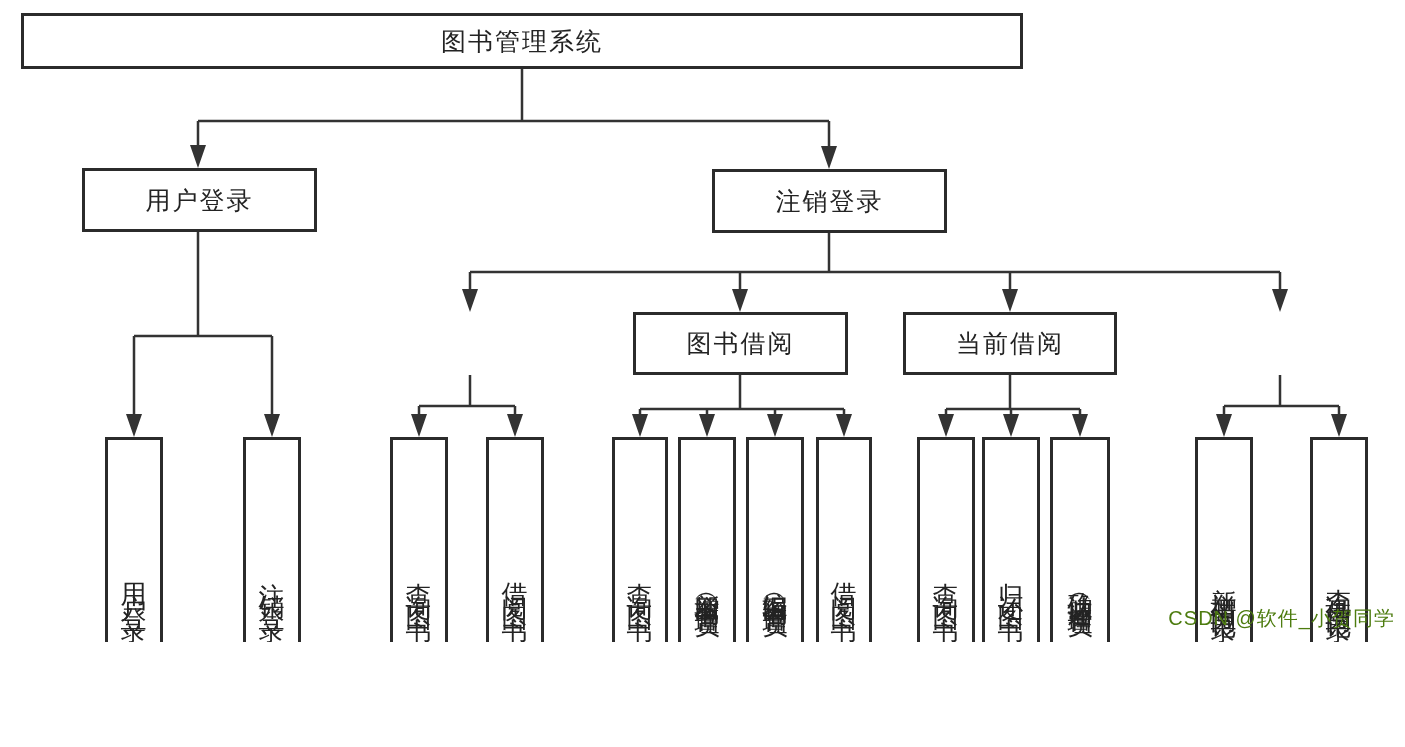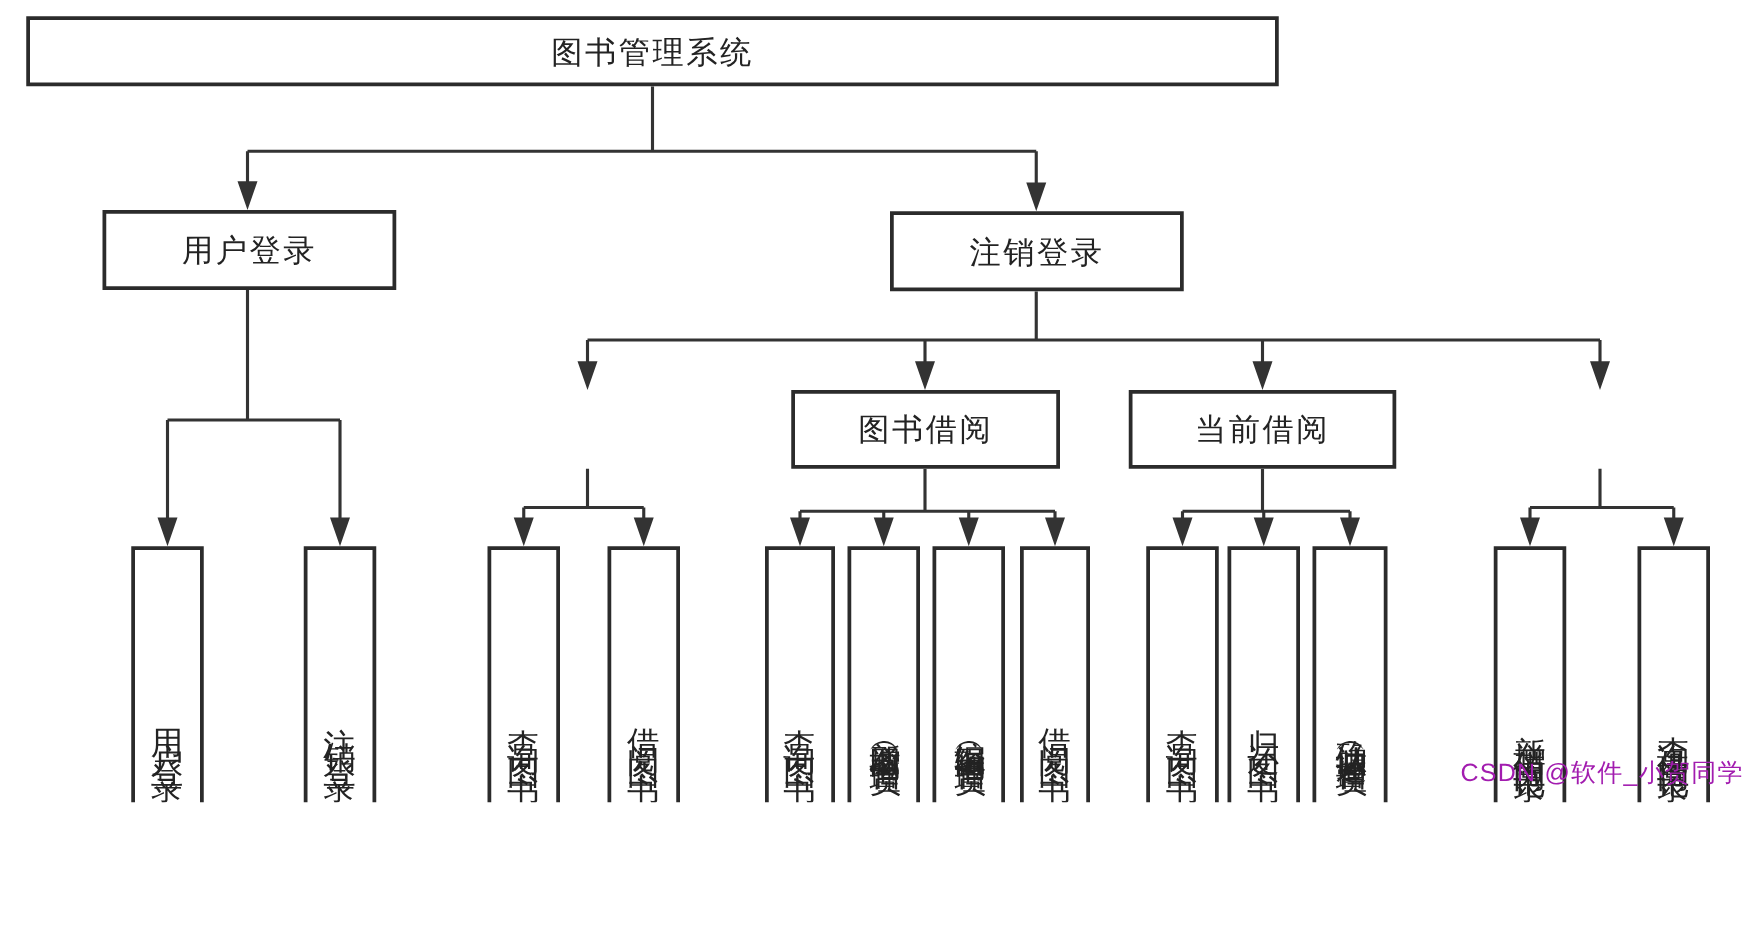--- a/index.html
+++ b/index.html
@@ -30,21 +30,21 @@
     letter-spacing:12px;
     line-height:1;
   }
   .v6{letter-spacing:6px;}
   .v9{letter-spacing:3px;font-size:25px;}
   .watermark{
     position:absolute;
     right:10px;
     bottom:10px;
     font-size:20px;
-    color:#a21caf;
+    color:#4d7c0f;
     letter-spacing:1px;
     white-space:nowrap;
   }
 </style>
 </head>
 <body>
 
 <div id="stage">
 
   <svg id="wires" viewBox="0 0 1405 747" xmlns="http://www.w3.org/2000/svg" aria-hidden="true">

